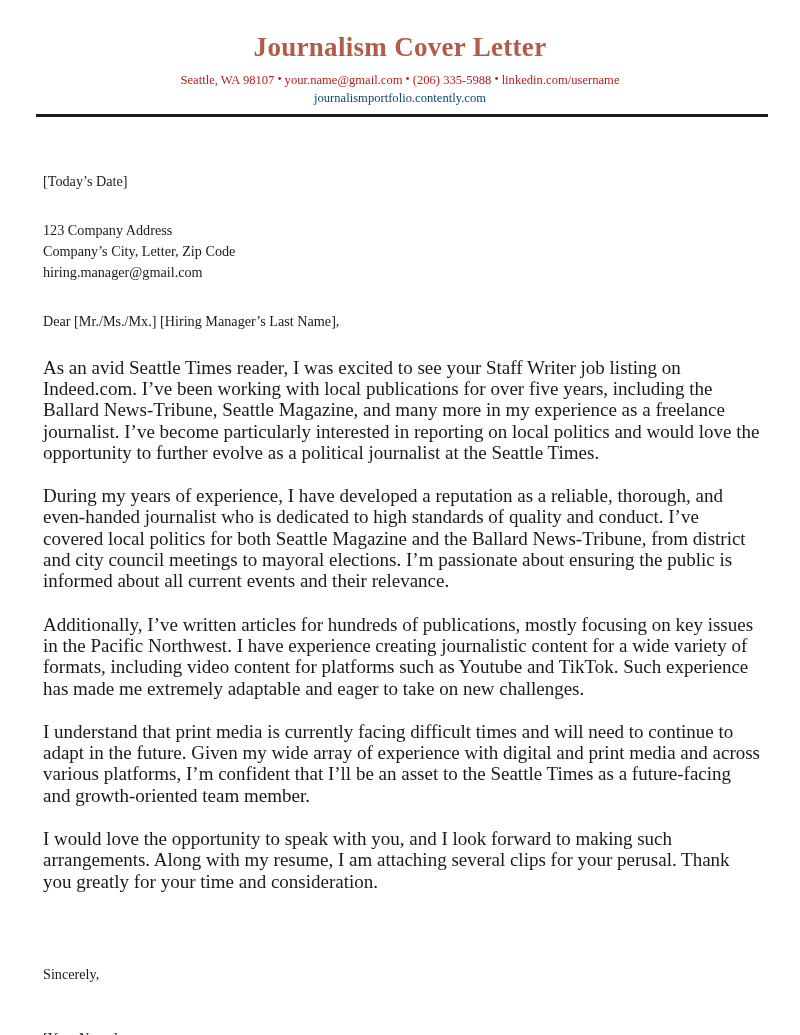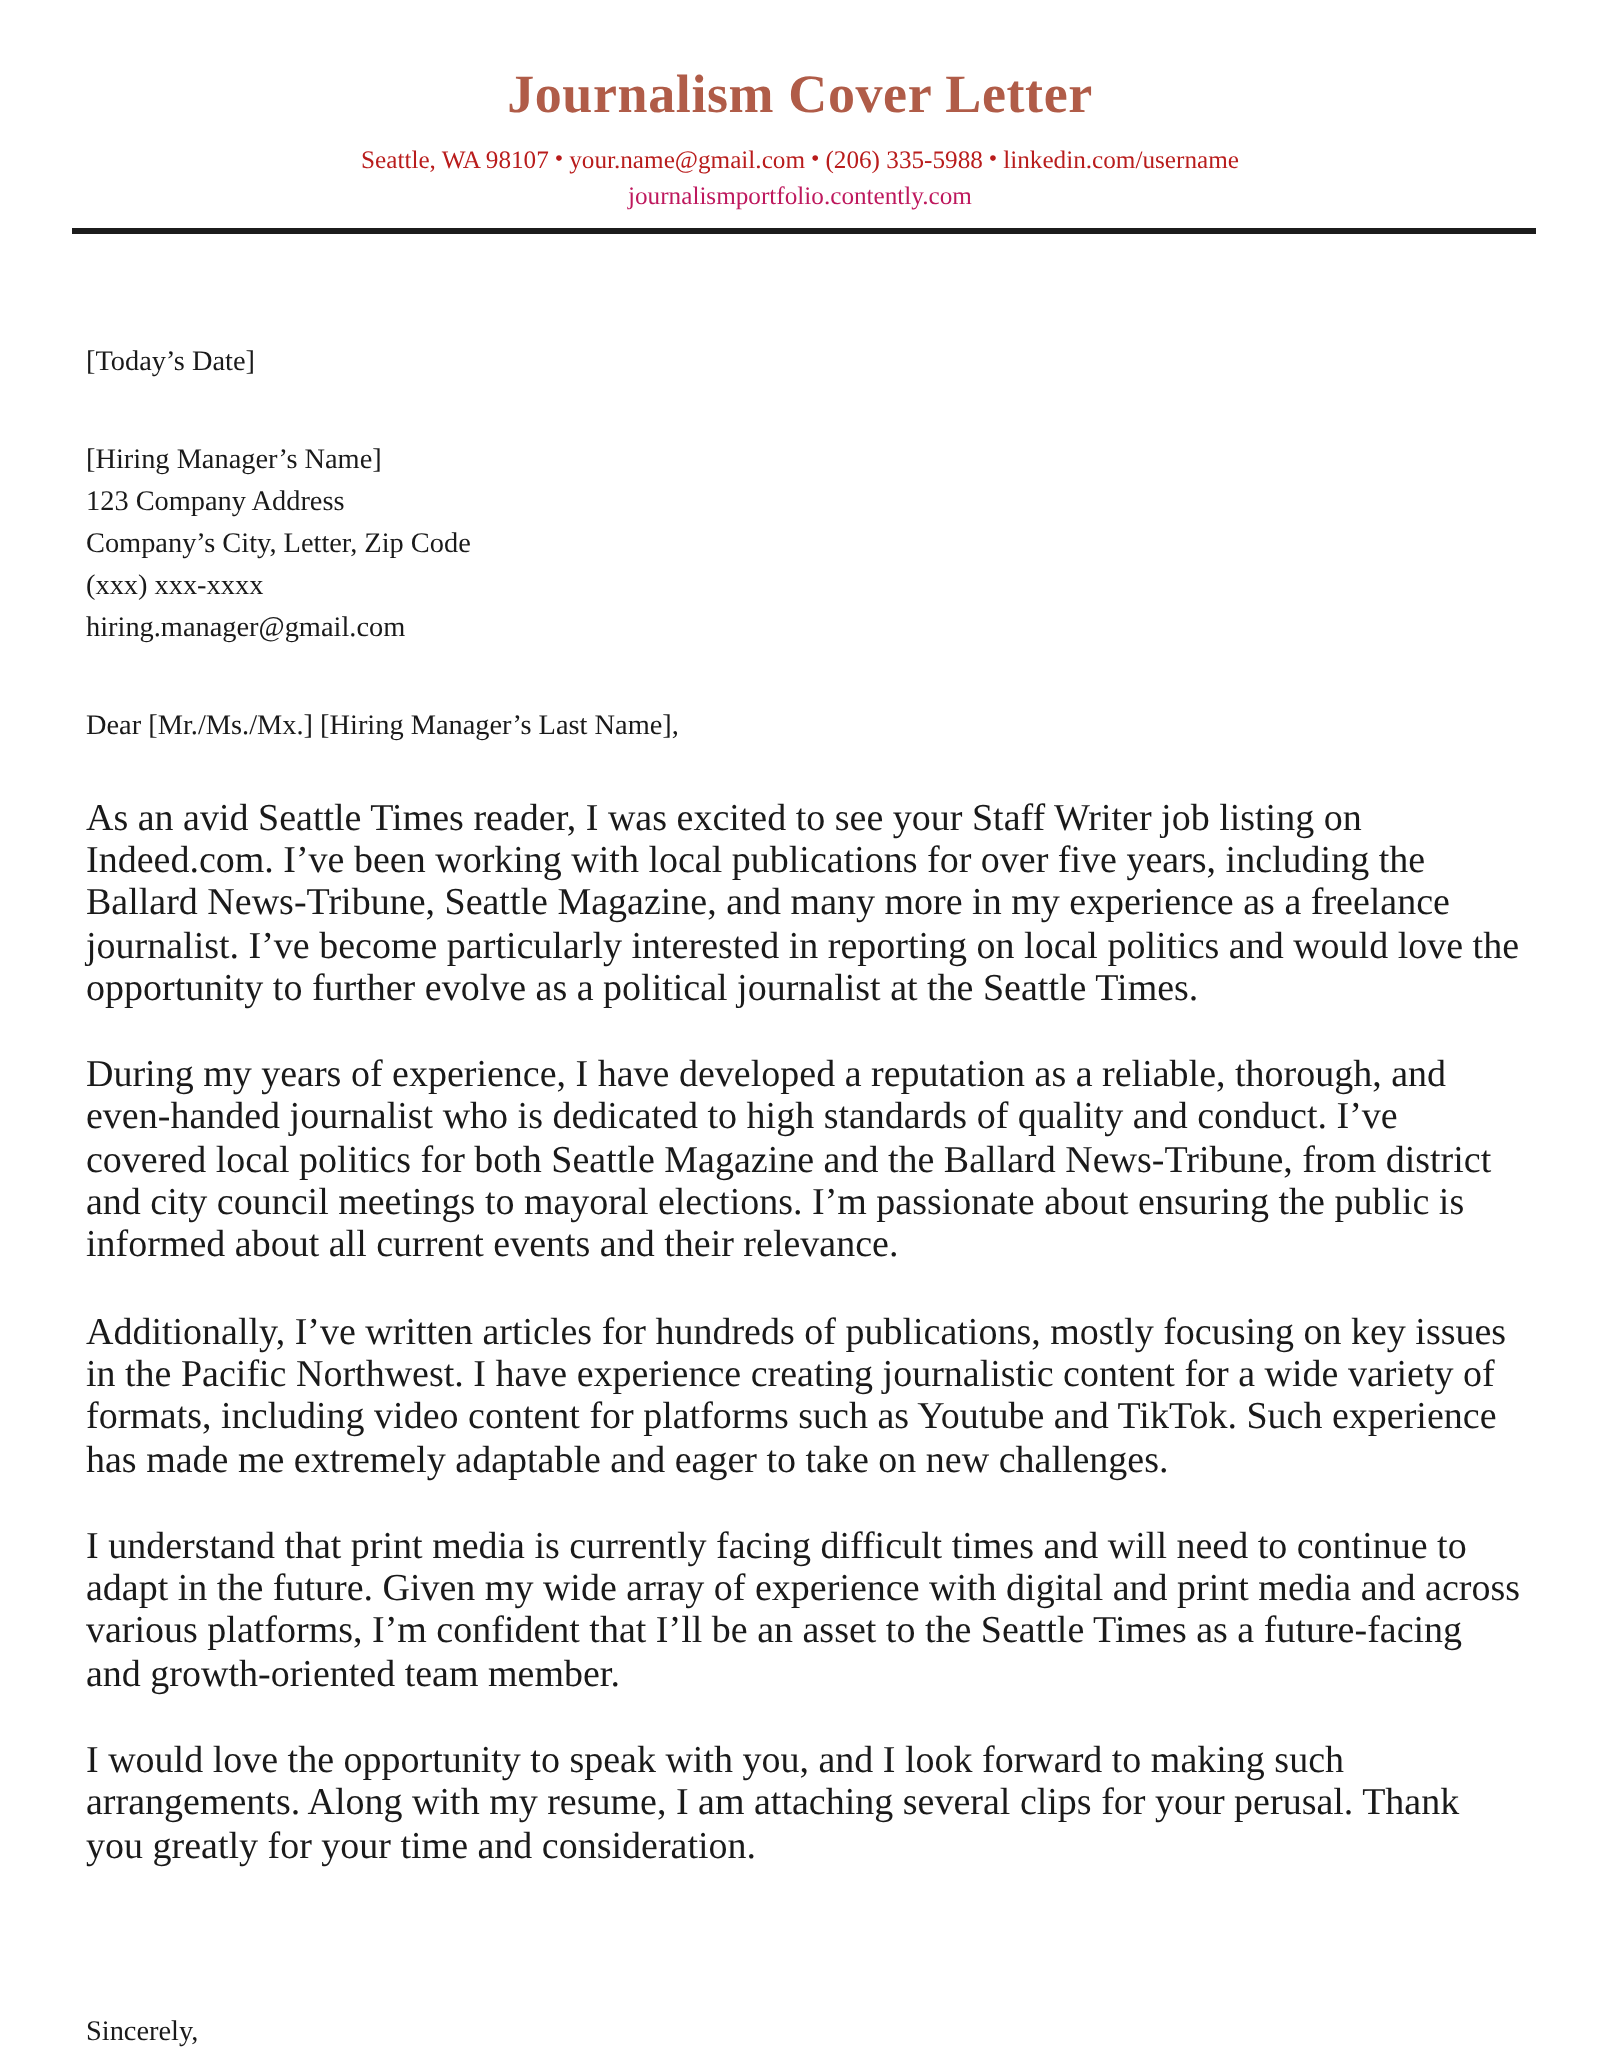--- a/index.html
+++ b/index.html
@@ -48,21 +48,21 @@
   .contact-line .sep {
     display: inline-block;
     padding: 0 3px;
     font-size: 12px;
     position: relative;
     top: -1px;
   }
   .contact-portfolio {
     font-size: 12.6px;
     line-height: 17px;
-    color: #be185d;
+    color: #0c4a6e;
     margin-top: 1px;
   }
 
   .header-rule {
     margin: 7px 32px 0 36px;
     height: 3px;
     background: #1c1c1c;
   }
 
   
@@ -133,24 +133,22 @@
     <div class="contact-portfolio">journalismportfolio.contently.com</div>
 
     <div class="header-rule" style="background: rgb(28, 28, 28);"></div>
   </div>
 
   <div class="letter-body">
 
     <div class="block-date">[Today’s Date]</div>
 
     <div class="recipient-block">
-      <div class="line">[Hiring Manager’s Name]</div>
       <div class="line">123 Company Address</div>
       <div class="line">Company’s City, Letter, Zip Code</div>
-      <div class="line">(xxx) xxx-xxxx</div>
       <div class="line">hiring.manager@gmail.com</div>
     </div>
 
     <div class="salutation">Dear [Mr./Ms./Mx.] [Hiring Manager’s Last Name],</div>
 
     <div class="paragraphs">
       <p>As an avid Seattle Times reader, I was excited to see your Staff Writer job listing on Indeed.com. I’ve been working with local publications for over five years, including the Ballard News-Tribune, Seattle Magazine, and many more in my experience as a freelance journalist. I’ve become particularly interested in reporting on local politics and would love the opportunity to further evolve as a political journalist at the Seattle Times.</p>
       <p>During my years of experience, I have developed a reputation as a reliable, thorough, and even-handed journalist who is dedicated to high standards of quality and conduct. I’ve covered local politics for both Seattle Magazine and the Ballard News-Tribune, from district and city council meetings to mayoral elections. I’m passionate about ensuring the public is informed about all current events and their relevance.</p>
       <p>Additionally, I’ve written articles for hundreds of publications, mostly focusing on key issues in the Pacific Northwest. I have experience creating journalistic content for a wide variety of formats, including video content for platforms such as Youtube and TikTok. Such experience has made me extremely adaptable and eager to take on new challenges.</p>
       <p>I understand that print media is currently facing difficult times and will need to continue to adapt in the future. Given my wide array of experience with digital and print media and across various platforms, I’m confident that I’ll be an asset to the Seattle Times as a future-facing and growth-oriented team member.</p>

